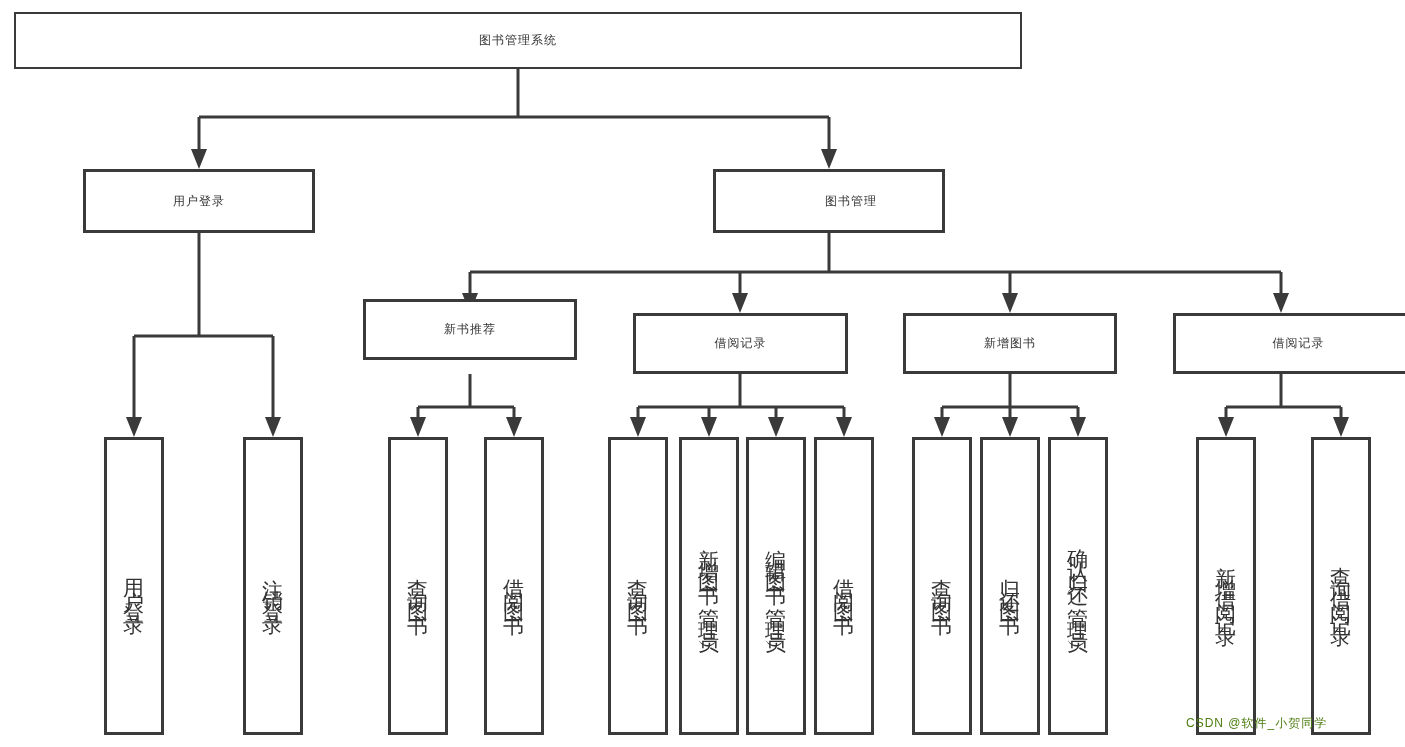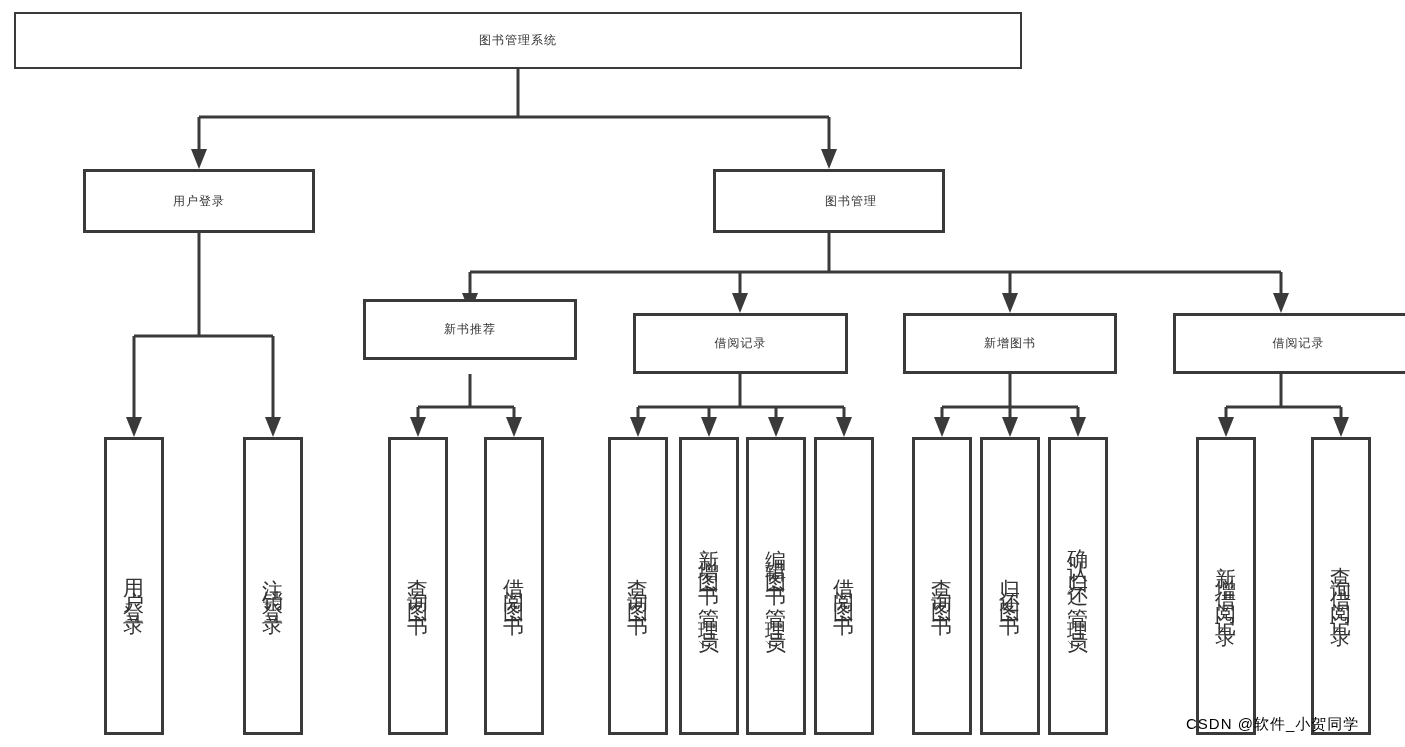--- a/index.html
+++ b/index.html
@@ -16,21 +16,21 @@
     color:#333333;
   }
   .node.root{border-width:2px;}
   .hnode{font-size:12px;letter-spacing:1px;}
   .leaf{width:60px;top:437px;height:298px;}
   .leaf .vtext{
     writing-mode:vertical-rl;text-orientation:mixed;
     font-size:21px;letter-spacing:12px;line-height:1;color:#333333;
   }
   .watermark{
-    position:absolute;left:1186px;top:715px;font-size:15px;color:#000000;
+    position:absolute;left:1186px;top:715px;font-size:12px;color:#4d7c0f;
     letter-spacing:1px;white-space:nowrap;
   }
 </style>
 </head>
 <body>
 
 <div class="canvas">
 
   <svg class="connectors" viewBox="0 0 1405 747" xmlns="http://www.w3.org/2000/svg">
     <g>

